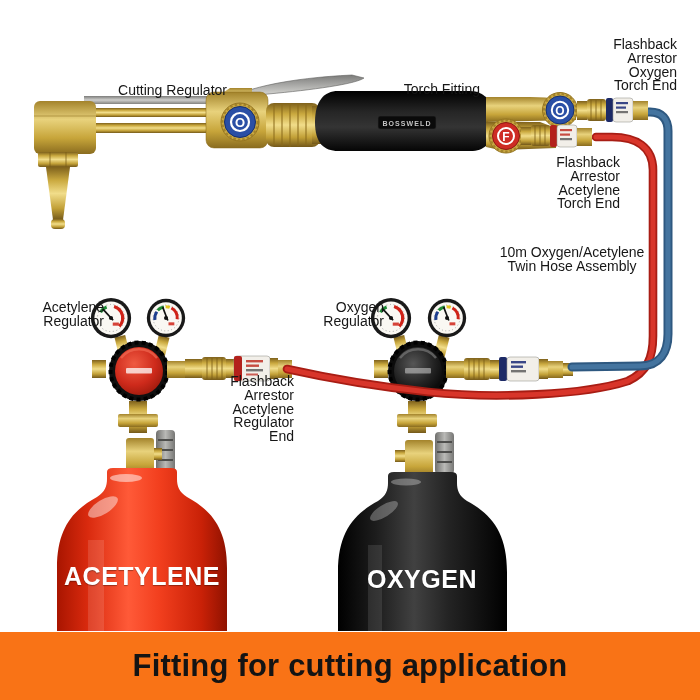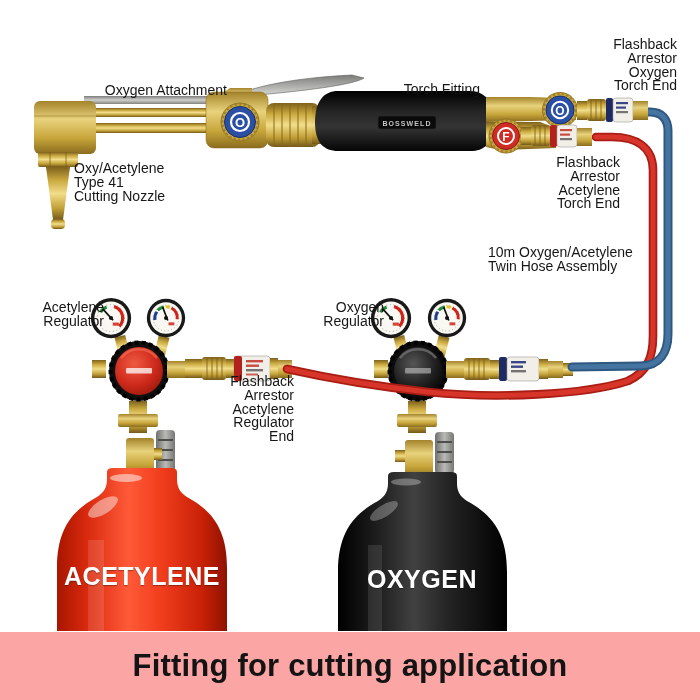--- a/index.html
+++ b/index.html
@@ -1,23 +1,23 @@
 <!DOCTYPE html>
 <html><head>
 <meta charset="utf-8">
 <style>
   html,body{margin:0;padding:0;background:#ffffff;font-family:"Liberation Sans",sans-serif;}
   #stage{position:relative;width:700px;height:700px;background:#ffffff;overflow:hidden;}
   #art{position:absolute;left:0;top:0;}
   .lbl{position:absolute;color:#161616;font-size:14px;line-height:13.8px;white-space:pre-line;
        font-family:"Liberation Sans",sans-serif;}
-  .c{text-align:right;} .r{text-align:left;} .l{text-align:left;}
+  .c{text-align:right;} .r{text-align:center;} .l{text-align:left;}
   .cylname{position:absolute;color:#ffffff;font-weight:bold;font-size:25px;text-align:center;
            letter-spacing:.5px;text-shadow:0 1px 1px rgba(0,0,0,.35);}
-  #banner{position:absolute;left:0;top:632px;width:700px;height:68px;background:#fca5a5;
+  #banner{position:absolute;left:0;top:632px;width:700px;height:68px;background:#f97316;
           display:flex;align-items:center;justify-content:center;}
   #banner .t{color:#141414;font-weight:bold;font-size:31px;letter-spacing:.2px;}
 </style>
 </head>
 <body>
 
 <div id="stage">
 
 <svg id="art" width="700" height="632" viewBox="0 0 700 632">
   <defs>
@@ -286,29 +286,26 @@
       <rect x="550" y="125" width="7" height="22" rx="2" fill="#b3211c"></rect>
       <rect x="557" y="125" width="20" height="22" rx="3" fill="#f2efe9" stroke="#9a9a96" stroke-width=".6"></rect>
       <rect x="560" y="129" width="12" height="2.2" fill="#c23a30" opacity=".9"></rect>
       <rect x="560" y="133.5" width="10" height="2.2" fill="#c23a30" opacity=".9"></rect>
       <rect x="560" y="138" width="12" height="2.2" fill="#555" opacity=".8"></rect>
       <rect x="577" y="128" width="15" height="18" fill="url(#brassBlock)"></rect>
     </g>
   </g>
 </svg>
 
-<div class="lbl c" style="left:57px;top:84px;width:170px;">Oxygen Attachment</div>
+<div class="lbl c" style="left:57px;top:84px;width:170px;">Cutting Regulator</div>
 <div class="lbl c" style="left:360px;top:83px;width:120px;">Torch Fitting</div>
 <div class="lbl c" style="left:557px;top:38px;width:120px;">Flashback
 Arrestor
 Oxygen
 Torch End</div>
-<div class="lbl l" style="left:74px;top:162px;width:140px;">Oxy/Acetylene
-Type 41
-Cutting Nozzle</div>
 <div class="lbl c" style="left:500px;top:156px;width:120px;">Flashback
 Arrestor
 Acetylene
 Torch End</div>
 <div class="lbl r" style="left:488px;top:246px;width:168px;">10m Oxygen/Acetylene
 Twin Hose Assembly</div>
 <div class="lbl c" style="left:8px;top:301px;width:96px;">Acetylene
 Regulator</div>
 <div class="lbl c" style="left:288px;top:301px;width:96px;">Oxygen
 Regulator</div>

